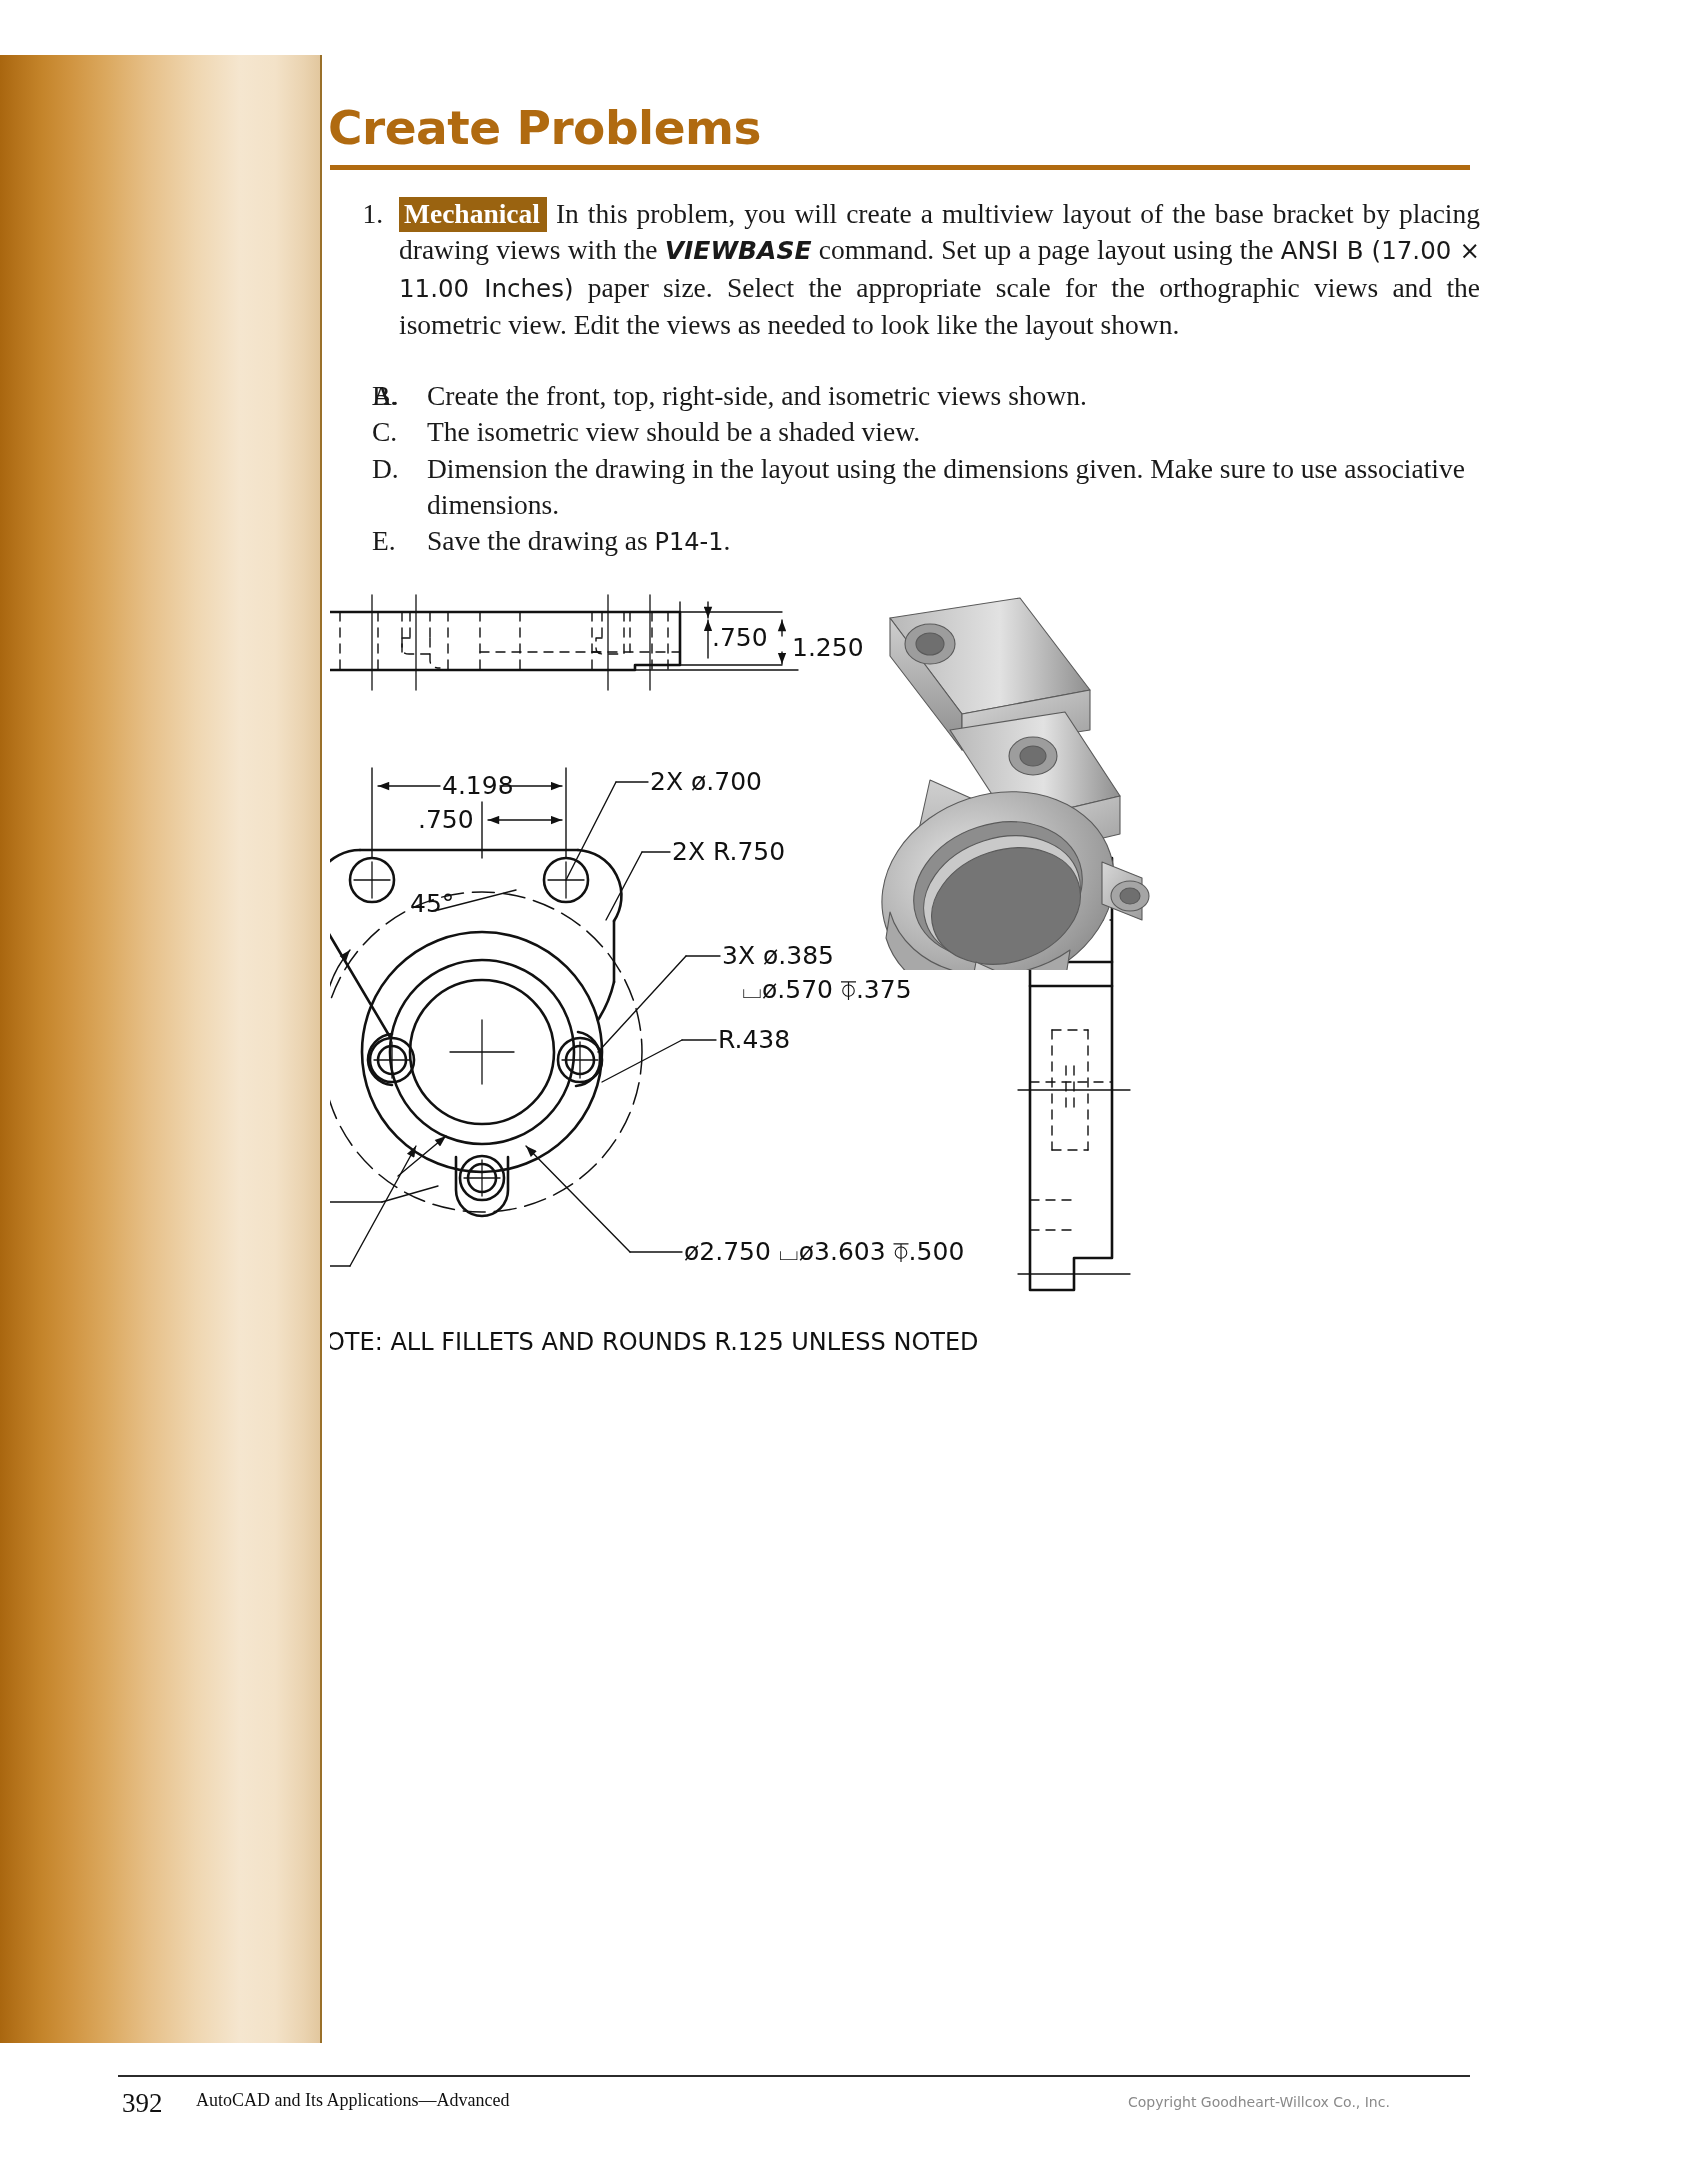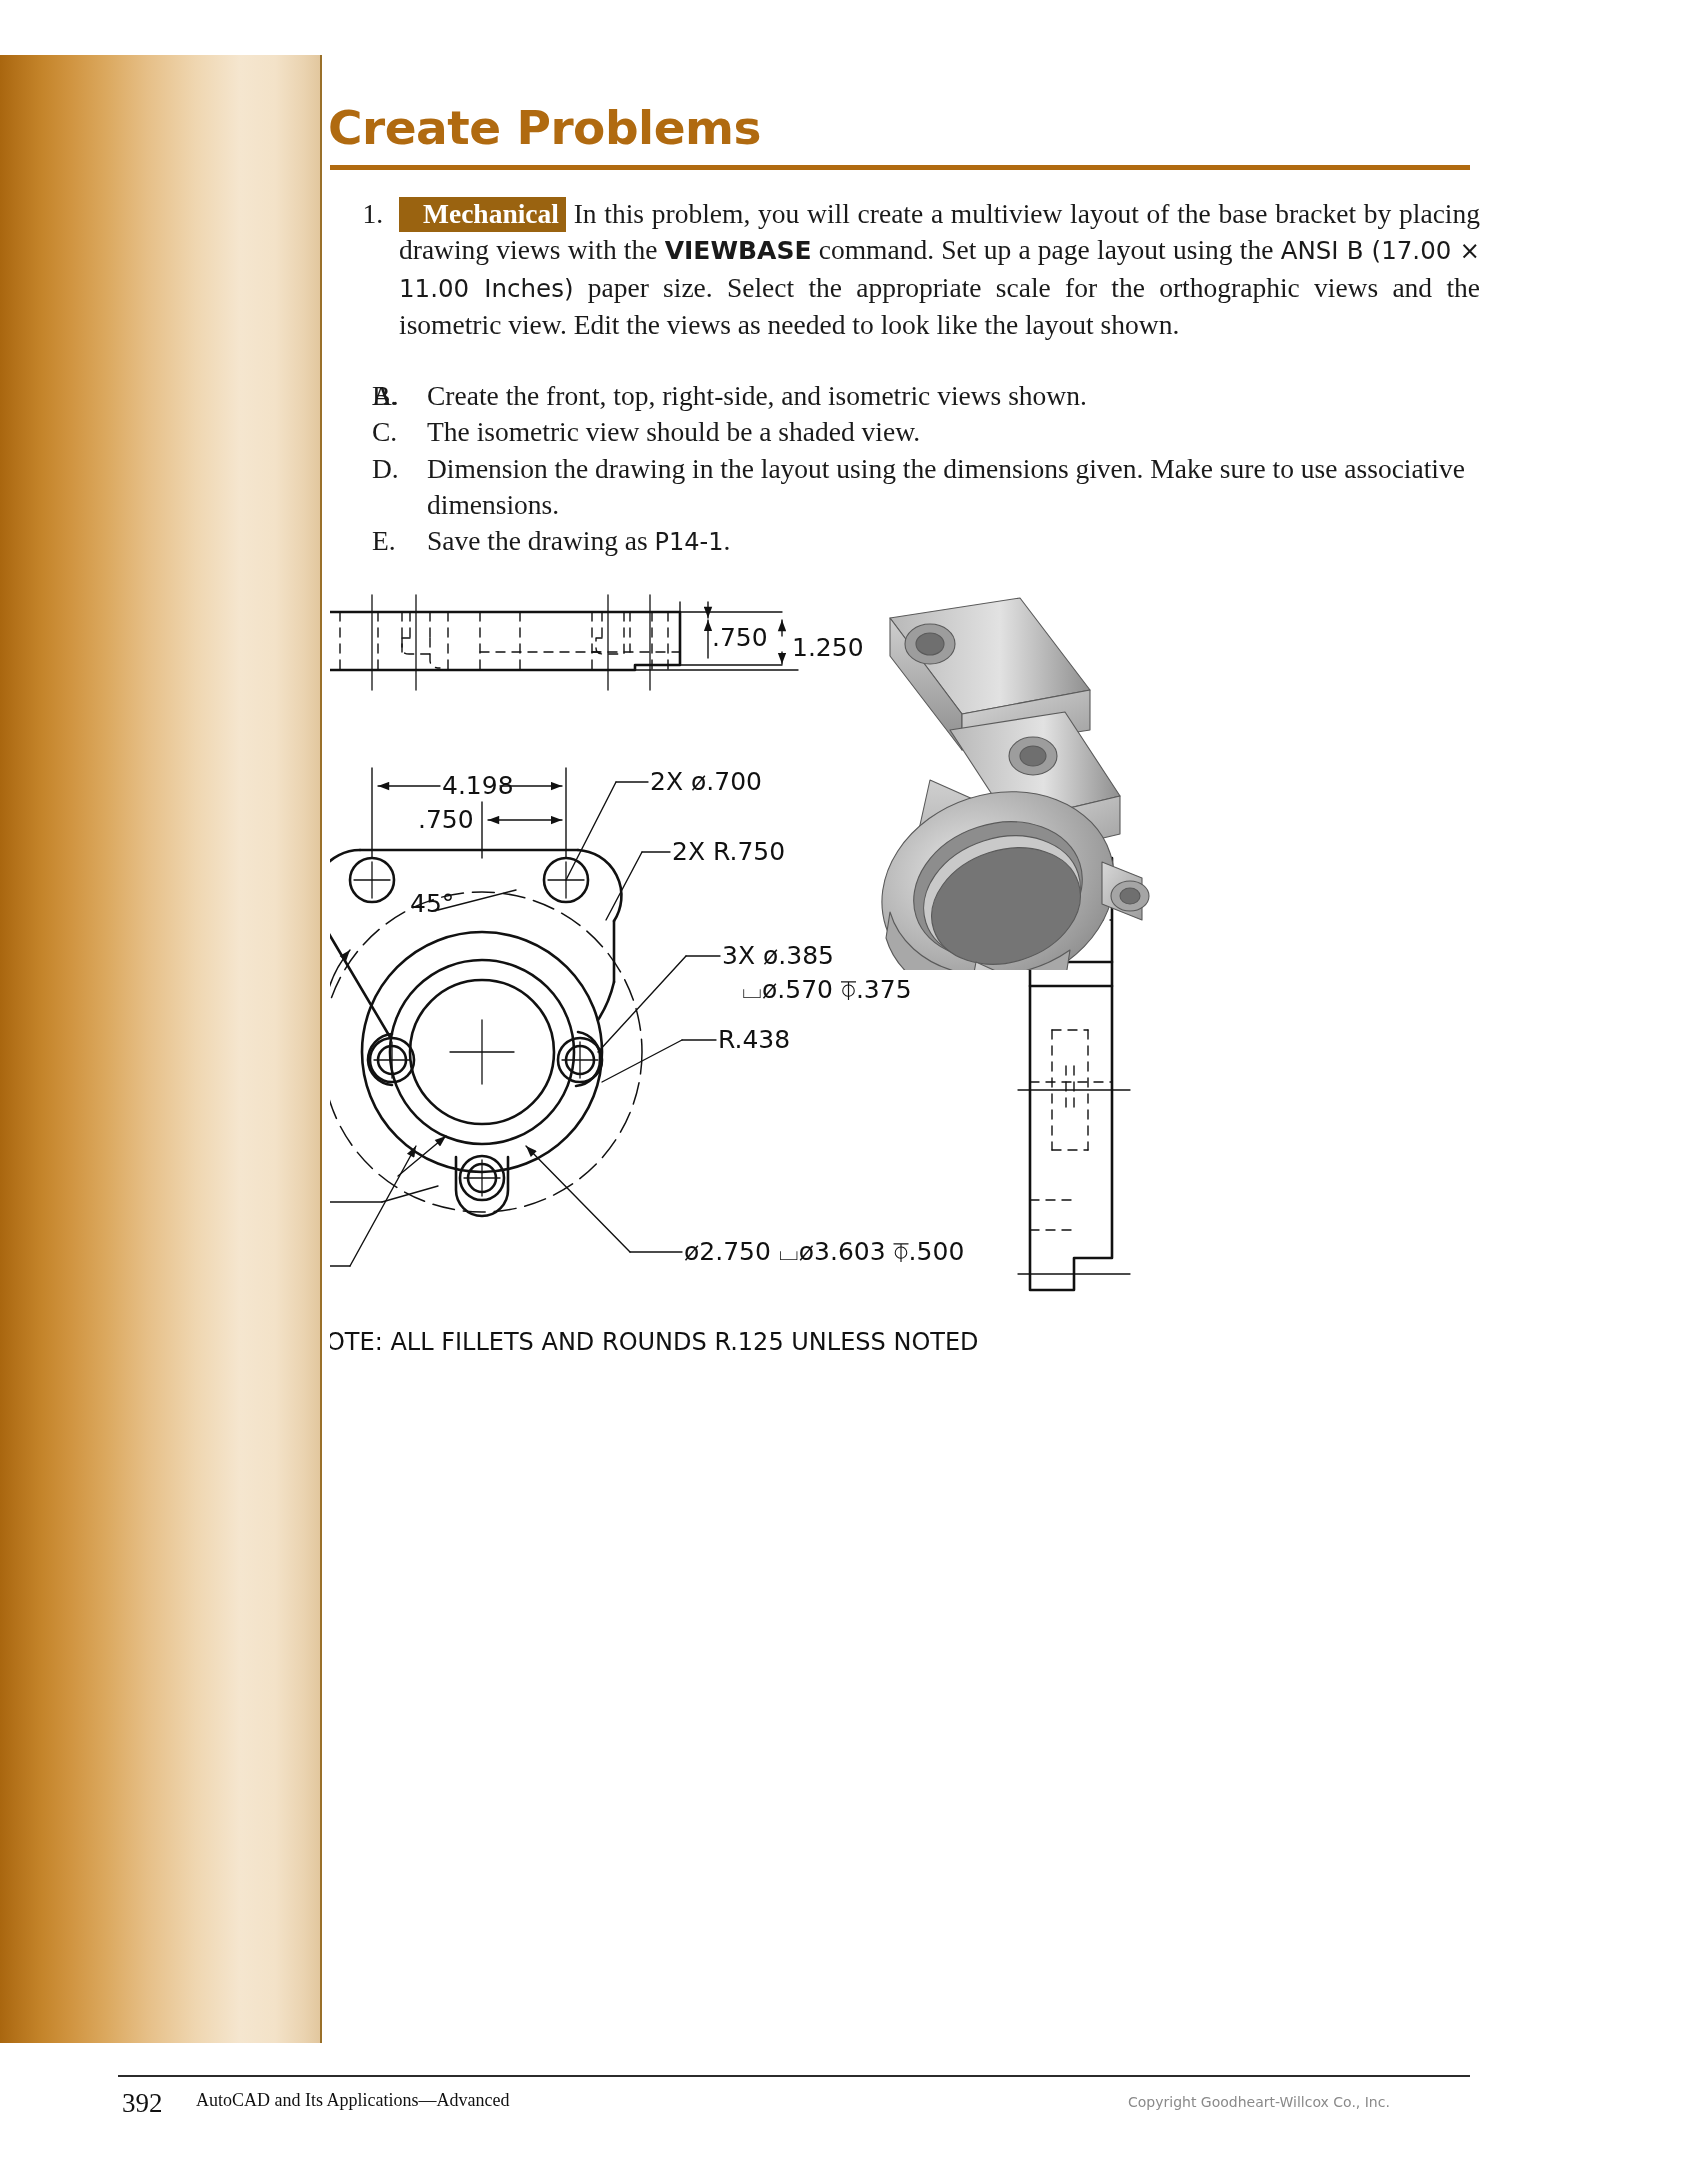--- a/index.html
+++ b/index.html
@@ -35,23 +35,23 @@
     font-size:27.5px;line-height:36.3px;color:#1a1a1a;
     text-align:justify;
   }
   .num{
     position:absolute;left:0px;top:0px;width:48px;text-align:right;
     font-size:27.5px;color:#1a1a1a;
   }
   #prob-body{margin-left:64px;}
   .tag{
     background:#9a6310;color:#ffffff;font-weight:bold;
-    padding:1px 7px 3px 24px;
-  }
-  .cmd{font-family:"DejaVu Sans",sans-serif;font-weight:bold;font-size:25px;}
+    padding:1px 7px 3px 5px;
+  }
+  .cmd{font-family:"DejaVu Sans",sans-serif;font-weight:bold;font-size:25px;font-style:italic;}
   .sans{font-family:"DejaVu Sans",sans-serif;font-size:24.5px;}
   .sans-sm{font-family:"DejaVu Sans",sans-serif;font-size:24px;}
   #sublist{
     position:absolute;left:372px;top:378px;width:1110px;
     font-size:27.5px;line-height:36.3px;color:#1a1a1a;
   }
   .sub-item{position:relative;padding-left:55px;margin:0;}
   .sub-letter{position:absolute;left:0;top:0;width:38px;text-align:left;}
   
   #drawing{

